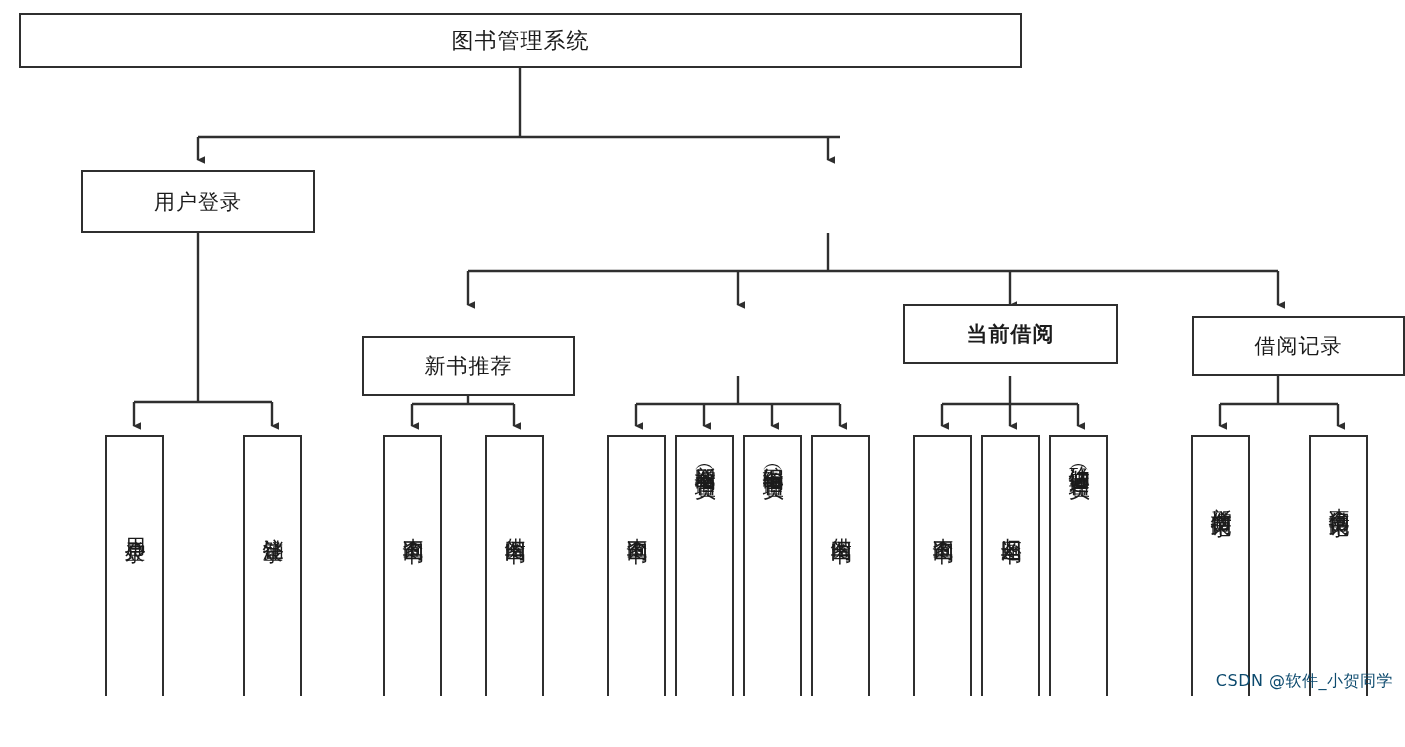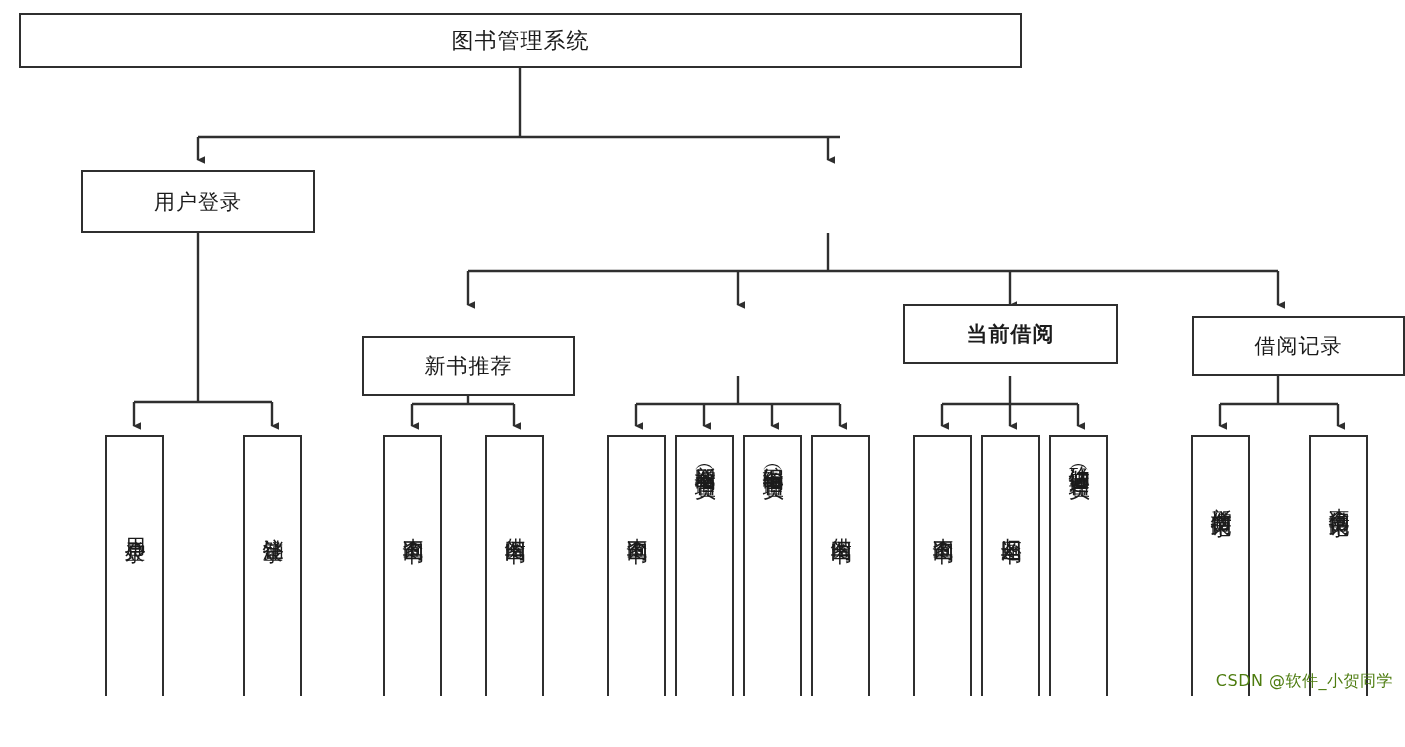--- a/index.html
+++ b/index.html
@@ -60,21 +60,21 @@
     margin-top: 4px;
   }
   .leaf-short .vtext { margin-top: 78px; }
   .leaf-mid   .vtext { margin-top: 48px; }
   .leaf-tall  .vtext { margin-top: 6px; }
   .watermark {
     position: absolute;
     right: 12px;
     bottom: 4px;
     font-size: 16px;
-    color: #4d7c0f;
+    color: #0c4a6e;
     white-space: nowrap;
     letter-spacing: 0.5px;
   }
 </style>
 </head>
 <body>
 
 <div id="canvas">
 
   <svg class="edges" viewBox="0 0 1405 747">

